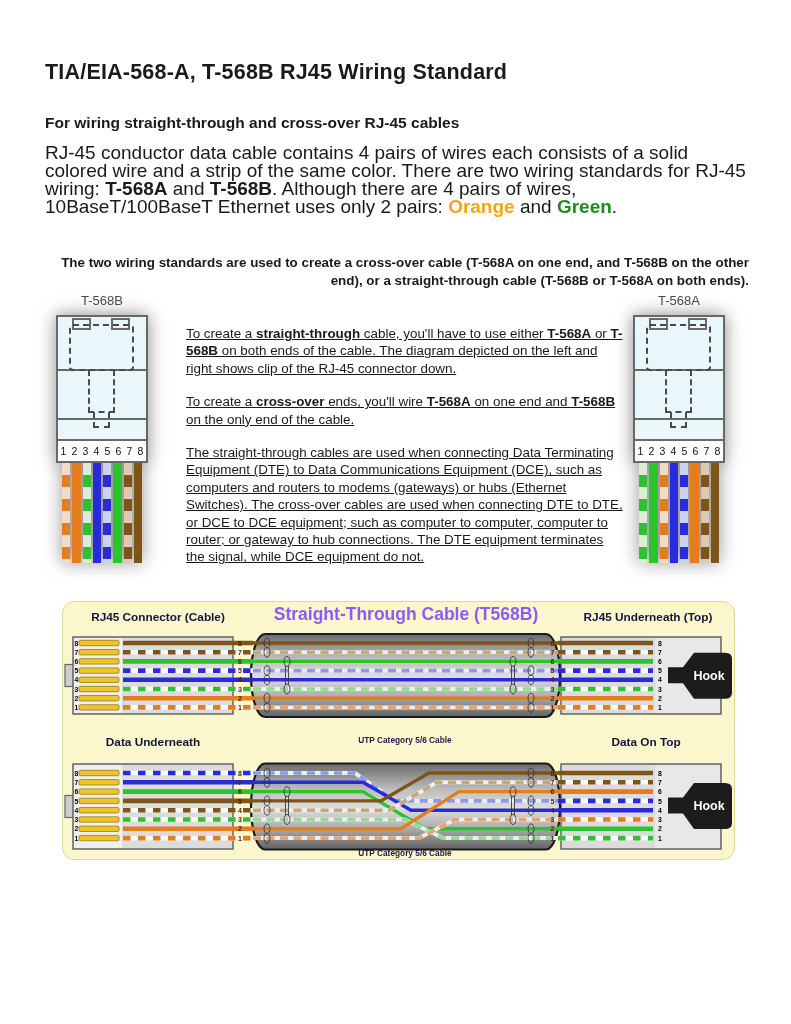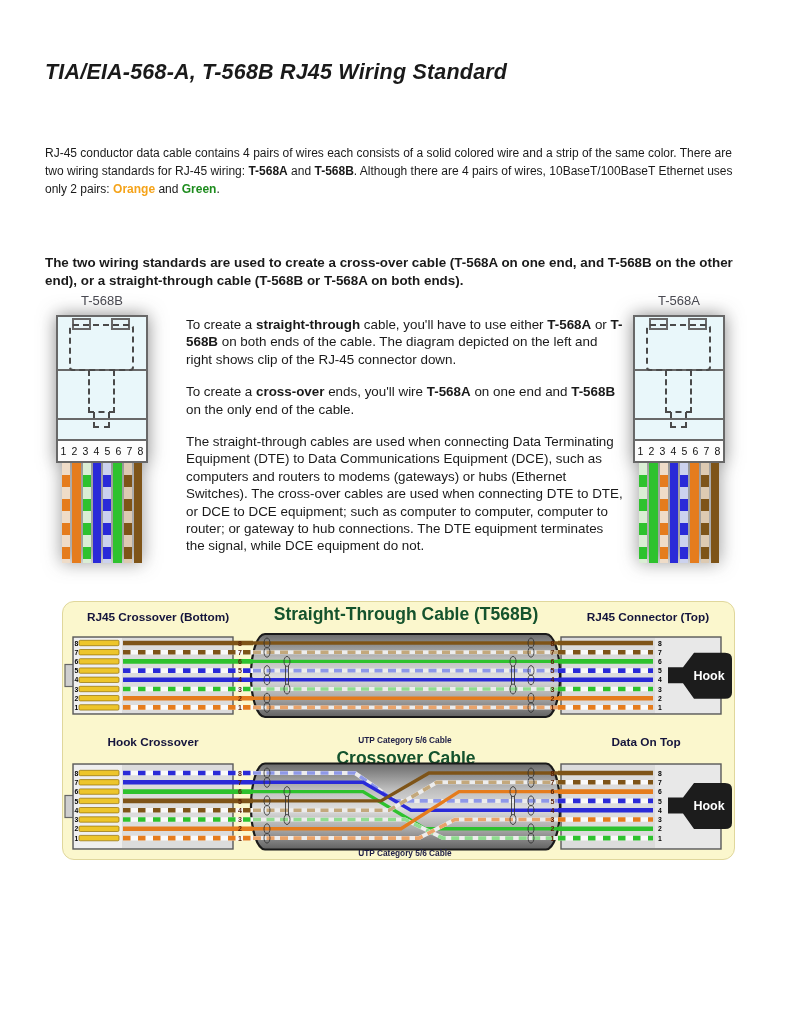--- a/index.html
+++ b/index.html
@@ -1,49 +1,50 @@
 <!DOCTYPE html>
 <html><head>
 <meta charset="utf-8">
 <style>
   html,body{margin:0;padding:0;background:#fff;}
   .page{position:relative;width:791px;height:1024px;background:#ffffff;overflow:hidden;
         font-family:"Liberation Sans",sans-serif;color:#1a1a1a;}
-  .title{position:absolute;left:45px;top:46px;font-size:21.5px;font-weight:bold;letter-spacing:.2px;font-style:italic;}
+  .title{position:absolute;left:45px;top:46px;font-size:21.5px;font-weight:bold;letter-spacing:.2px;}
   .subtitle{position:absolute;left:45px;top:101px;font-size:15.5px;font-weight:bold;}
-  .intro{position:absolute;left:45px;top:136px;width:704px;font-size:12px;line-height:18px;margin-top:8px;}
-  .note{position:absolute;left:45px;top:241px;width:704px;font-size:13.4px;line-height:18px;font-weight:bold;}
+  .intro{position:absolute;left:45px;top:136px;width:704px;font-size:19px;line-height:18px;margin-top:8px;}
+  .note{position:absolute;left:45px;top:241px;width:704px;font-size:13.4px;line-height:18px;font-weight:bold;text-align:right;}
   .fig{position:absolute;width:100px;text-align:center;}
   .fig-label{font-size:13px;color:#4a4a52;margin-bottom:7px;}
   .rj45{filter:drop-shadow(0 0 9px rgba(40,40,40,.55));}
   .rjbody{position:relative;width:88px;height:144px;margin:0 auto;background:#e9f7fa;border:2px solid #686868;}
   .rjtab{position:absolute;top:1px;height:8px;width:15px;border:2px solid #686868;background:#e9f7fa;}
   .rjsec{position:absolute;left:0;right:0;border-top:2px solid #686868;}
   .dash-top{position:absolute;top:5%;left:12%;width:70%;height:30%;border:2px dashed #4a4a4a;border-radius:4px;}
   .dash-stem{position:absolute;top:37%;left:34%;width:26%;height:28%;border:2px dashed #4a4a4a;border-top:none;}
   .dash-foot{position:absolute;top:66%;left:40%;width:14%;height:10%;border:2px dashed #4a4a4a;border-top:none;}
   .rj-nums{position:absolute;bottom:0;left:0;right:0;height:20px;background:#fdfdfd;border-top:2px solid #686868;
            display:flex;align-items:center;}
   .rj-nums span{flex:1;font-size:10.5px;color:#111;}
   .rj-wires{display:flex;gap:2px;padding:0 6px;height:100px;width:92px;margin:0 auto;box-sizing:border-box;}
   .rj-wires div{flex:1;}
   .midtext{position:absolute;left:186px;top:309px;width:437px;font-size:13.4px;line-height:17.4px;}
-  .midtext p{margin:7px 0 15px 0;}
+  .midtext p{margin:16px 0 15px 0;text-decoration:underline;}
   .panel{position:absolute;left:62px;top:601px;width:673px;height:259px;background:#fbf7cd;
          border:1px solid #e0d79c;border-radius:12px;box-sizing:border-box;}
   .dg-hdr{position:absolute;text-align:center;font-weight:bold;color:#14143c;font-size:11.8px;}
-  .dg-title{position:absolute;text-align:center;font-weight:bold;color:#14532d;font-size:17.5px;}
+  .dg-title{position:absolute;text-align:center;font-weight:bold;color:#8b5cf6;font-size:17.5px;}
   .dsvg{position:absolute;left:0;}
 </style>
 </head>
 <body>
 
 <div class="page">
 
   <h1 class="title">TIA/EIA-568-A, T-568B RJ45 Wiring Standard</h1>
+  <h2 class="subtitle">For wiring straight-through and cross-over RJ-45 cables</h2>
   <p class="intro"><span>RJ-45 conductor data cable contains 4 pairs of wires each consists of a solid colored wire and a strip of the same color. There are two wiring standards for RJ-45 wiring: </span><span style="font-weight: bold;">T-568A</span><span> and </span><span style="font-weight: bold;">T-568B</span><span>. Although there are 4 pairs of wires, 10BaseT/100BaseT Ethernet uses only 2 pairs: </span><span style="font-weight: bold; color: rgb(245, 163, 25);">Orange</span><span> and </span><span style="font-weight: bold; color: rgb(30, 140, 30);">Green</span><span>.</span></p>
   <p class="note">The two wiring standards are used to create a cross-over cable (T-568A on one end, and T-568B on the other end), or a straight-through cable (T-568B or T-568A on both ends).</p>
 
   <div class="fig" style="left:52px;top:293px;">
     <div class="fig-label">T-568B</div>
     <div class="rj45">
       <div class="rjbody">
         <div class="rjtab" style="left:16%;"></div>
         <div class="rjtab" style="left:60%;"></div>
         <div class="rjsec" style="top:36%;"></div>
@@ -110,23 +111,23 @@
     </div>
   </div>
 
   <div class="midtext">
     <p><span>To create a </span><span style="font-weight: bold;">straight-through</span><span> cable, you'll have to use either </span><span style="font-weight: bold;">T-568A</span><span> or </span><span style="font-weight: bold;">T-568B</span><span> on both ends of the cable. The diagram depicted on the left and right shows clip of the RJ-45 connector down.</span></p>
     <p><span>To create a </span><span style="font-weight: bold; text-align: center;">cross-over</span><span> ends, you'll wire </span><span style="font-weight: bold;">T-568A</span><span> on one end and </span><span style="font-weight: bold;">T-568B</span><span> on the only end of the cable.</span></p>
     <p><span>The straight-through cables are used when connecting Data Terminating Equipment (DTE) to Data Communications Equipment (DCE), such as computers and routers to modems (gateways) or hubs (Ethernet Switches). The cross-over cables are used when connecting DTE to DTE, or DCE to DCE equipment; such as computer to computer, computer to router; or gateway to hub connections. The DTE equipment terminates the signal, while DCE equipment do not.</span></p>
   </div>
 
   <div class="panel">
-    <div class="dg-hdr" style="left:10px;top:8px;width:170px;">RJ45 Crossover (Bottom)</div>
+    <div class="dg-hdr" style="left:10px;top:8px;width:170px;">RJ45 Connector (Cable)</div>
     <div class="dg-title" style="left:143px;top:2px;width:400px;">Straight-Through Cable (T568B)</div>
-    <div class="dg-hdr" style="left:500px;top:8px;width:170px;">RJ45 Connector (Top)</div>
+    <div class="dg-hdr" style="left:500px;top:8px;width:170px;">RJ45 Underneath (Top)</div>
     <svg class="dsvg" style="top:27px;" width="673" height="122" id="svg-straight">
         <defs>
           <linearGradient id="grad-straight" x1="0" y1="0" x2="0" y2="1">
             <stop offset="0%" stop-color="#6a6a6a"></stop>
             <stop offset="30%" stop-color="#bdbdbd"></stop>
             <stop offset="52%" stop-color="#dedede"></stop>
             <stop offset="75%" stop-color="#adadad"></stop>
             <stop offset="100%" stop-color="#616161"></stop>
           </linearGradient>
         </defs>
@@ -237,22 +238,21 @@
         <text x="13.5" y="80.99999999999999" font-size="6.8" font-weight="bold" fill="#000" text-anchor="middle">1</text>
         <text x="597" y="80.99999999999999" font-size="6.8" font-weight="bold" fill="#000" text-anchor="middle">1</text>
         <text x="177" y="80.99999999999999" font-size="7" font-weight="bold" fill="#571f05" text-anchor="middle">1</text>
         <text x="489.5" y="80.99999999999999" font-size="7" font-weight="bold" fill="#571f05" text-anchor="middle">1</text>
         <path d="M605,38.199999999999996 H620 L631,23.699999999999996 H662 Q669,23.699999999999996 669,29.699999999999996
                V63.699999999999996 Q669,69.69999999999999 662,69.69999999999999 H631 L620,54.199999999999996 H605 Z" fill="#1c1c1c"></path>
         <text x="646" y="50.699999999999996" font-size="12.5" font-weight="bold" fill="#fff" text-anchor="middle">Hook</text>
         <text x="342" y="114" font-size="8.3" font-weight="bold" fill="#1d1d46" text-anchor="middle">UTP Category 5/6 Cable</text>
       </svg>
 
-    <div class="dg-hdr" style="left:5px;top:133px;width:170px;">Hook Crossover</div>
-    <div class="dg-title" style="left:143px;top:146px;width:400px;">Crossover Cable</div>
+    <div class="dg-hdr" style="left:5px;top:133px;width:170px;">Data Underneath</div>
     <div class="dg-hdr" style="left:498px;top:133px;width:170px;">Data On Top</div>
     <svg class="dsvg" style="top:160px;" width="673" height="98" id="svg-crossover">
         <defs>
           <linearGradient id="grad-crossover" x1="0" y1="0" x2="0" y2="1">
             <stop offset="0%" stop-color="#6a6a6a"></stop>
             <stop offset="30%" stop-color="#bdbdbd"></stop>
             <stop offset="52%" stop-color="#dedede"></stop>
             <stop offset="75%" stop-color="#adadad"></stop>
             <stop offset="100%" stop-color="#616161"></stop>
           </linearGradient>

